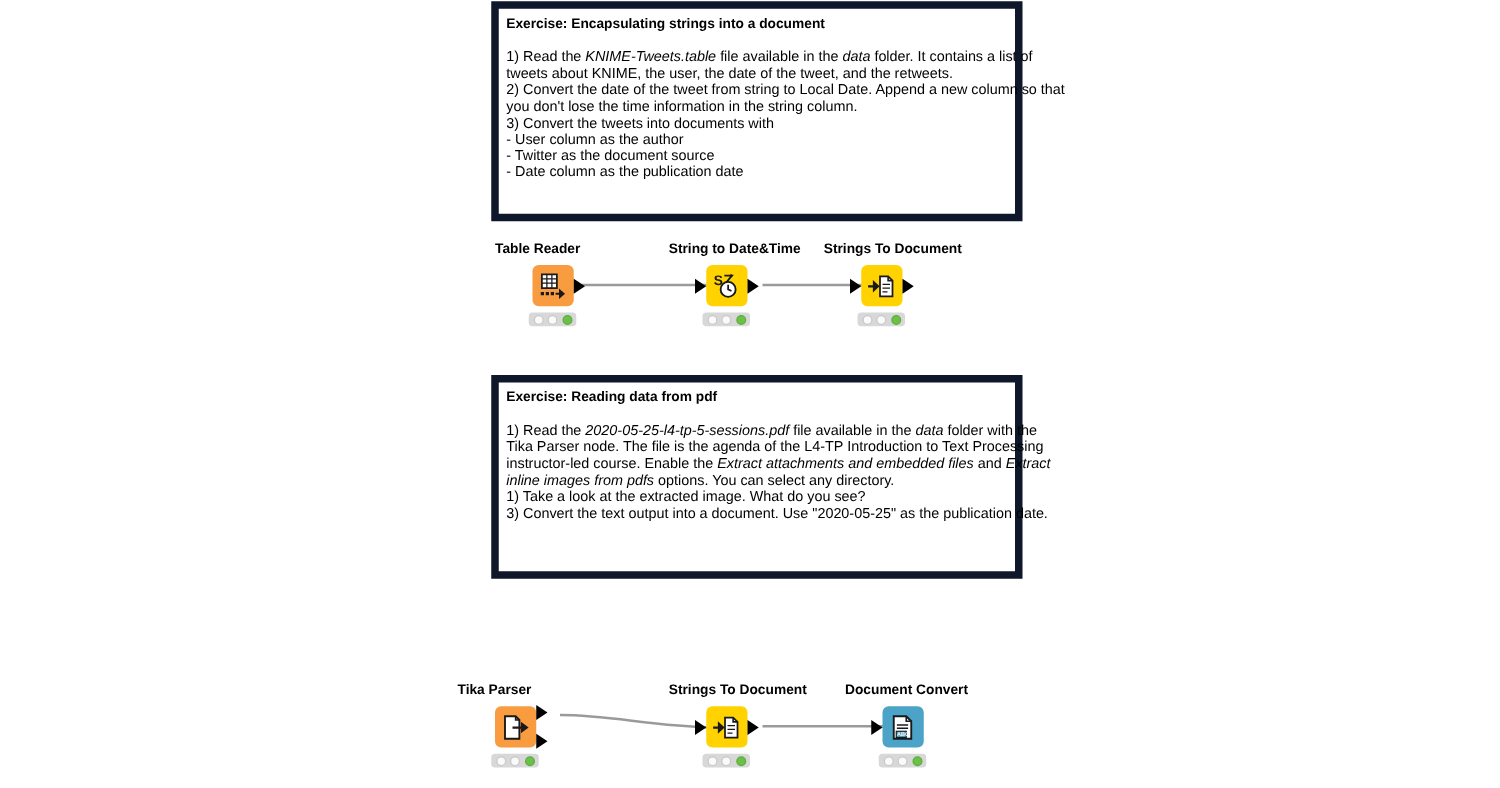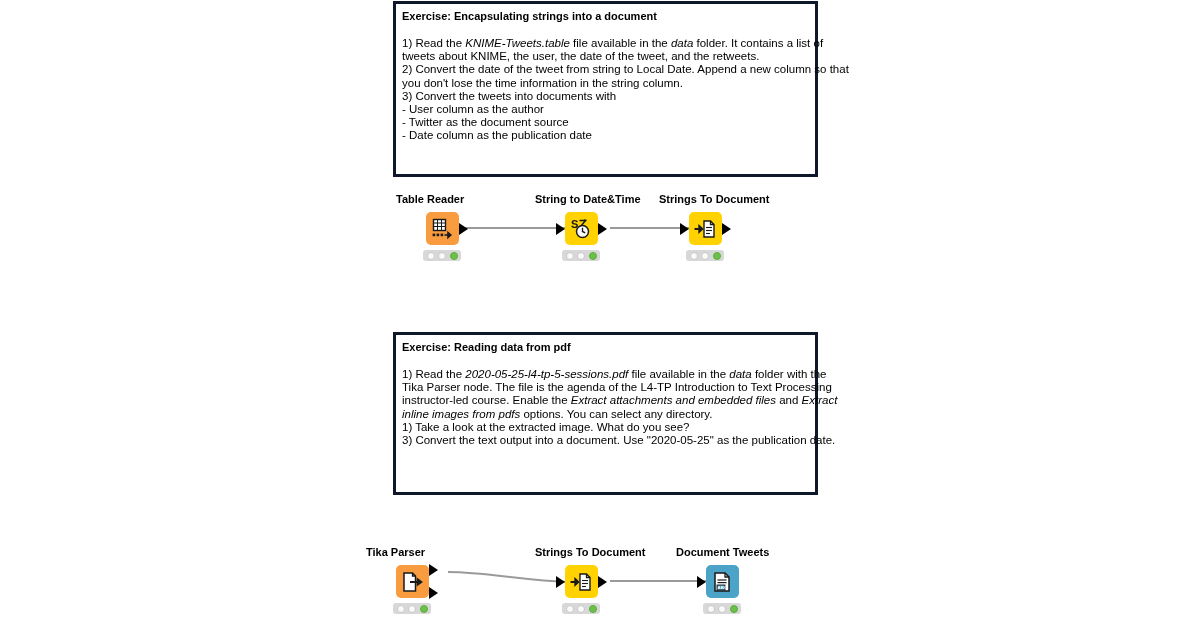--- a/index.html
+++ b/index.html
@@ -13,21 +13,21 @@
     position: relative;
     font-family: "Liberation Sans", sans-serif;
     color: #000000;
     overflow: hidden;
   }
 
   
   .annot-box {
     position: absolute;
     box-sizing: border-box;
-    border: 3px solid #0f172a;
+    border: 6px solid #0f172a;
     background: #ffffff;
     padding: 5px 6px 5px 6px;
   }
   .annot-title {
     font-size: 11px;
     font-weight: bold;
     line-height: 14px;
     margin: 0 0 14px 0;
     white-space: nowrap;
   }
@@ -37,21 +37,21 @@
     margin: 0;
   }
   .annot-line {
     white-space: nowrap;
   }
   .it {
     font-style: italic;
   }
 
   #annot-1 { left: 393px; top: 1px;   width: 425px; height: 176px; }
-  #annot-2 { left: 393px; top: 332px; width: 425px; height: 163px; }
+  #annot-2 { left: 393px; top: 300px; width: 425px; height: 163px; }
 
   .node {
     position: absolute;
     width: 92px;
   }
   .node-label {
     font-size: 11px;
     font-weight: bold;
     line-height: 13px;
     white-space: nowrap;
@@ -267,21 +267,21 @@
     </div>
   </div>
   <div class="status-bar">
     <span class="status-dot"></span>
     <span class="status-dot"></span>
     <span class="status-dot on"></span>
   </div>
 </div>
 
 <div class="node" style="left: 676px; top: 546px;">
-  <div class="node-label">Document Tweets</div>
+  <div class="node-label">Document Convert</div>
   <div class="node-body">
     <div class="node-icon icon-blue">
       <svg width="24" height="24" viewBox="0 0 24 24">
         <path d="M 5 3 L 15 3 L 19 7 L 19 21 L 5 21 Z" fill="#ffffff" stroke="#1a1a1a" stroke-width="1.5"></path>
         <path d="M 15 3 L 15 7 L 19 7" fill="none" stroke="#1a1a1a" stroke-width="1.3"></path>
         <line x1="7.5" y1="10" x2="16.5" y2="10" stroke="#1a1a1a" stroke-width="1.2"></line>
         <line x1="7.5" y1="12.6" x2="16.5" y2="12.6" stroke="#1a1a1a" stroke-width="1.2"></line>
         <rect x="7" y="15" width="8" height="5" fill="#4BA3C7" stroke="#1a1a1a" stroke-width="0.9"></rect>
         <text x="7.6" y="19.2" font-family="'Liberation Sans', sans-serif" font-size="4.4" font-weight="bold" fill="#ffffff">ABC</text>
       </svg>

